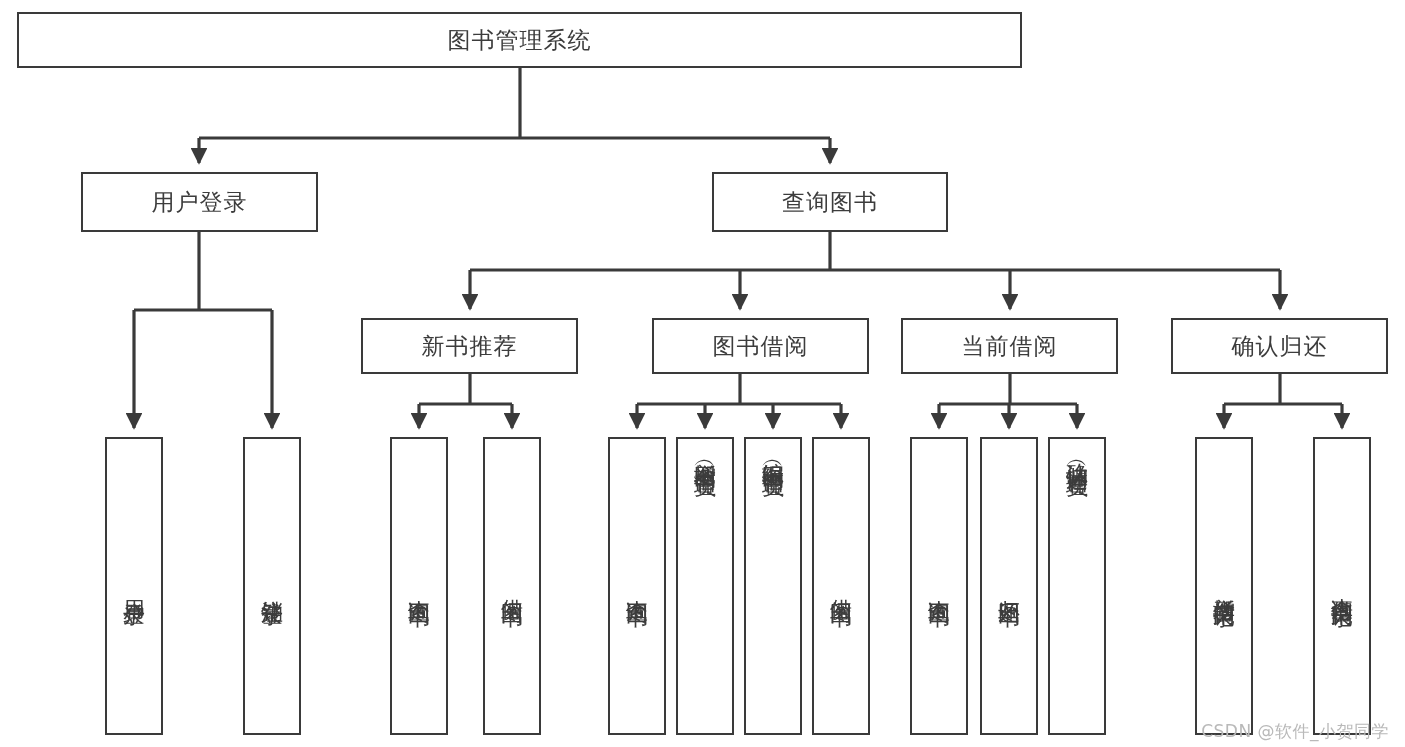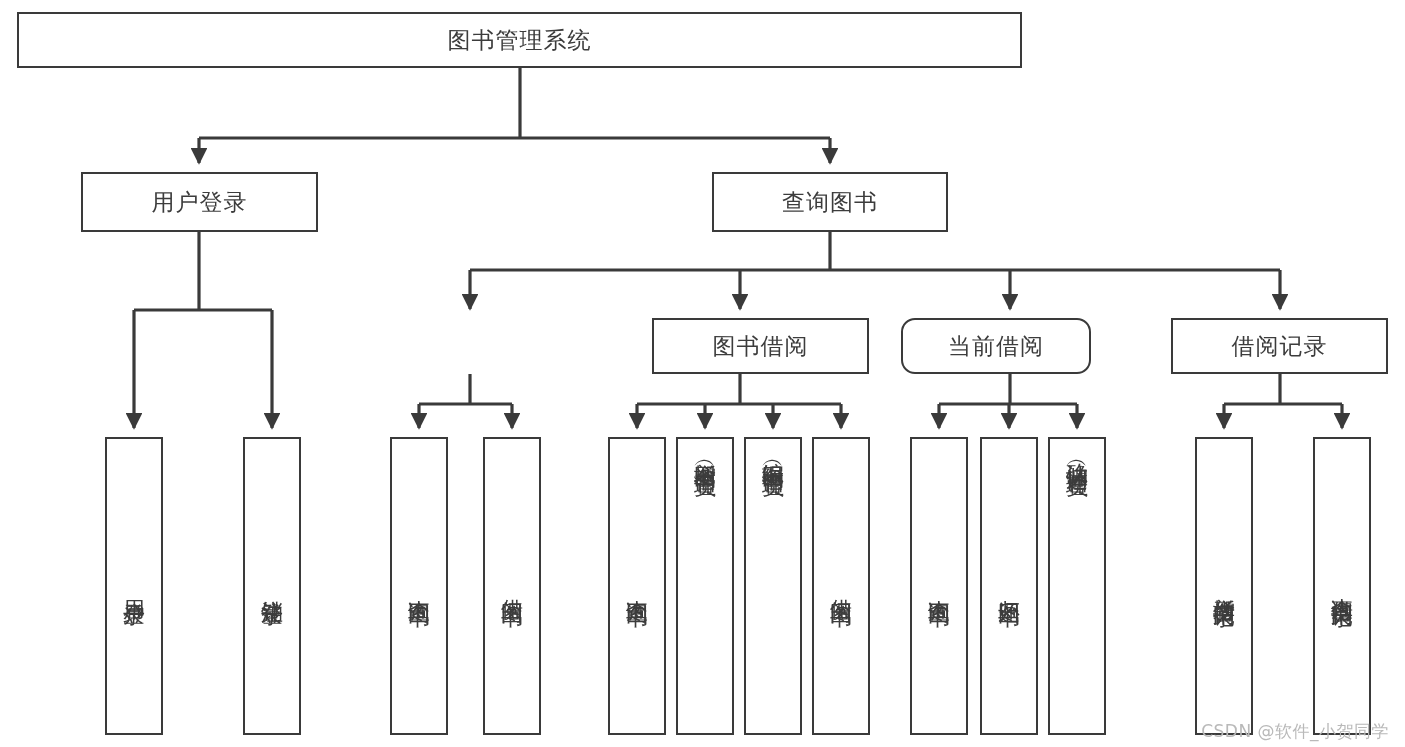--- a/index.html
+++ b/index.html
@@ -154,28 +154,31 @@
     <span class="node-label-h">图书管理系统</span>
   </div>
 
   <div class="node-box" id="node-l1-0" style="left: 81px; top: 172px; width: 237px; height: 60px;">
     <span class="node-label-h">用户登录</span>
   </div>
   <div class="node-box" id="node-l1-1" style="left: 712px; top: 172px; width: 236px; height: 60px;">
     <span class="node-label-h">查询图书</span>
   </div>
 
+  <div class="node-box" id="node-l2-0" style="left: 361px; top: 318px; width: 217px; height: 56px;">
+    <span class="node-label-h">新书推荐</span>
+  </div>
   <div class="node-box" id="node-l2-1" style="left: 652px; top: 318px; width: 217px; height: 56px;">
     <span class="node-label-h">图书借阅</span>
   </div>
-  <div class="node-box" id="node-l2-2" style="left: 901px; top: 318px; width: 190px; height: 56px; border-radius: 14px;">
+  <div class="node-box" id="node-l2-2" style="left: 901px; top: 318px; width: 217px; height: 56px;">
     <span class="node-label-h">当前借阅</span>
   </div>
   <div class="node-box" id="node-l2-3" style="left: 1171px; top: 318px; width: 217px; height: 56px;">
-    <span class="node-label-h">借阅记录</span>
+    <span class="node-label-h">确认归还</span>
   </div>
 
   <div class="leaf-box center-v" id="leaf-0" style="left: 105px; top: 437px; width: 58px; height: 298px;">
     <span class="leaf-label-v">用户登录</span>
   </div>
   <div class="leaf-box center-v" id="leaf-1" style="left: 243px; top: 437px; width: 58px; height: 298px;">
     <span class="leaf-label-v">注销登录</span>
   </div>
   <div class="leaf-box center-v" id="leaf-2" style="left: 390px; top: 437px; width: 58px; height: 298px;">
     <span class="leaf-label-v">查询图书</span>

